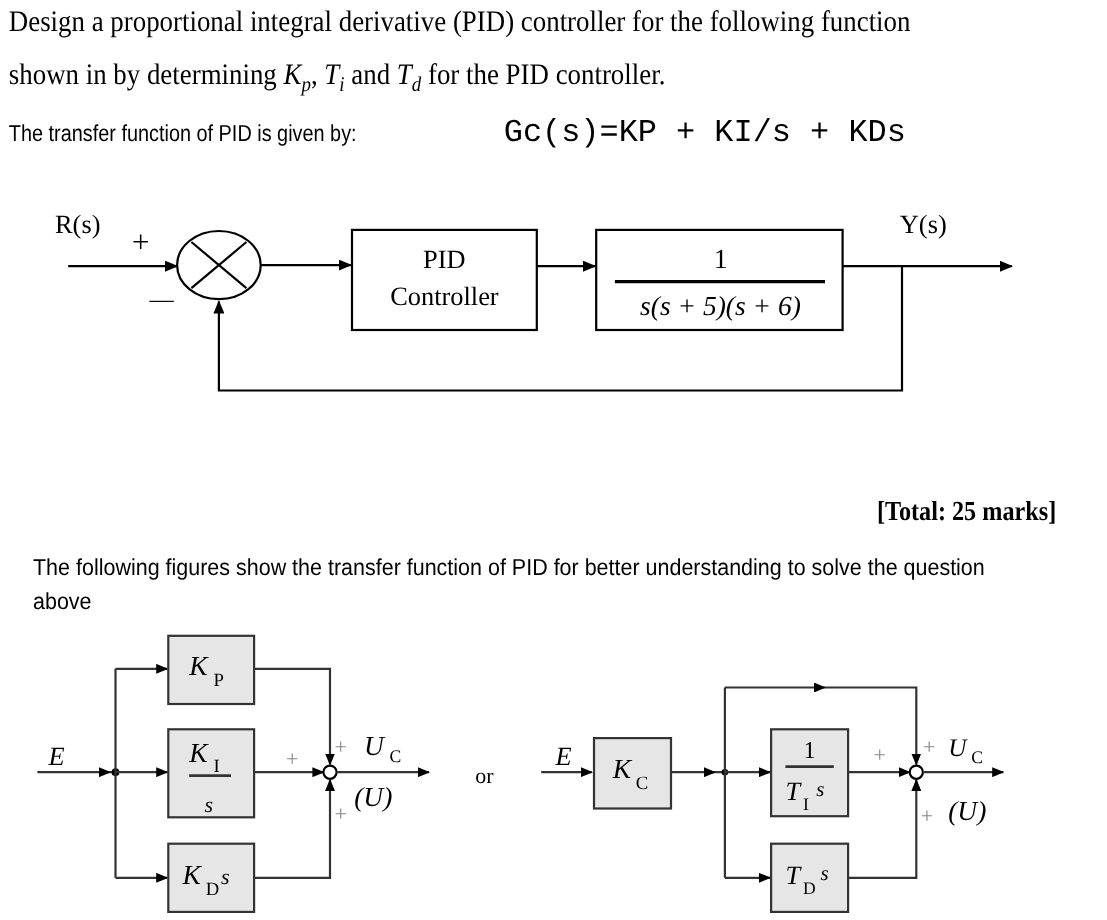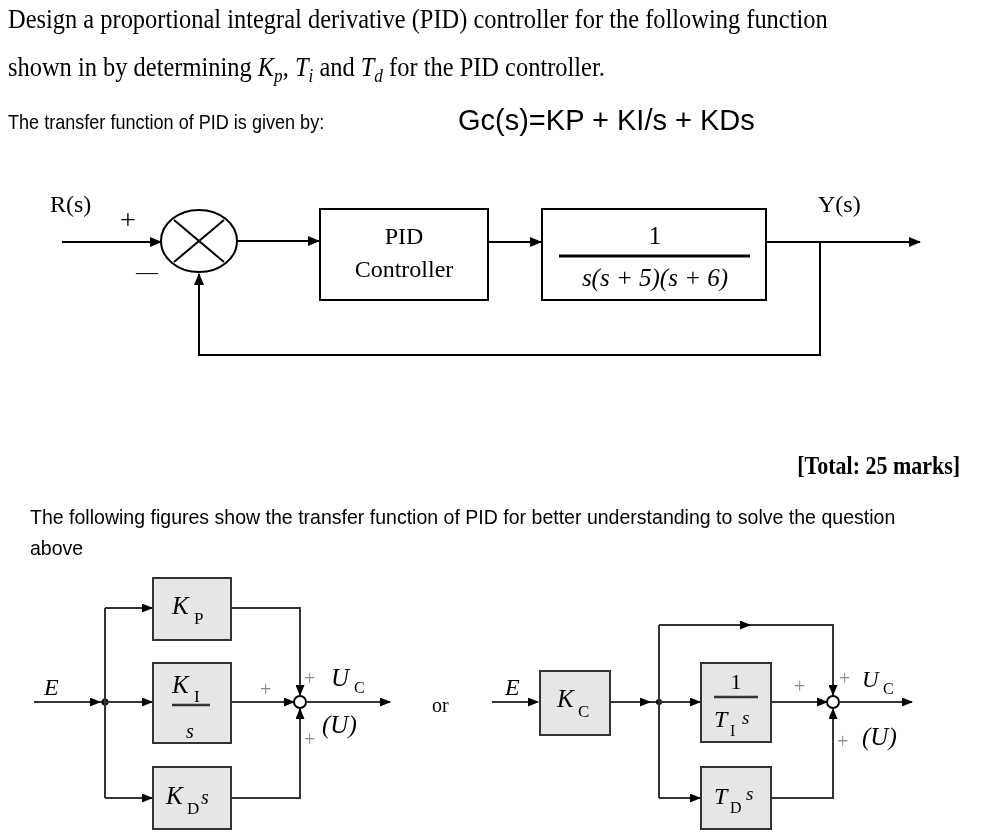--- a/index.html
+++ b/index.html
@@ -1,19 +1,19 @@
 <!DOCTYPE html>
 <html><head>
 <meta charset="utf-8">
 <style>
   html, body { margin: 0; padding: 0; background: #ffffff; }
   body { width: 1006px; height: 836px; position: relative; overflow: hidden; color: #000; }
   .t { position: absolute; white-space: nowrap; }
   .serif { font-family: "Liberation Serif", "DejaVu Serif", serif; }
-  .sans { font-family: Liberation Sans, sans-serif; }
+  .sans { font-family: Liberation Mono, monospace; }
   .narrow { font-family: "Liberation Sans", "DejaVu Sans", sans-serif; transform-origin: left top; }
   .line1 { left: 8px; top: 4px; font-size: 27px; transform: scaleX(0.905); transform-origin: left top; }
   .line2 { left: 8px; top: 52px; font-size: 27px; transform: scaleX(0.905); transform-origin: left top; }
   .line3-label { left: 8px; top: 110px; font-size: 21px; transform: scaleX(0.86); }
   .line3-eq { left: 458px; top: 104px; font-size: 29px; }
   .total { right: 46px; top: 452px; font-size: 25px; font-weight: bold; transform: scaleX(0.88); transform-origin: right top; }
   .para { left: 30px; top: 501px; font-size: 21px; line-height: 31px; transform: scaleX(0.93); white-space: normal; width: 990px; }
   svg { position: absolute; left: 0; top: 0; }
   svg text { font-family: "Liberation Serif", "DejaVu Serif", serif; }
   i.v { font-style: italic; }

